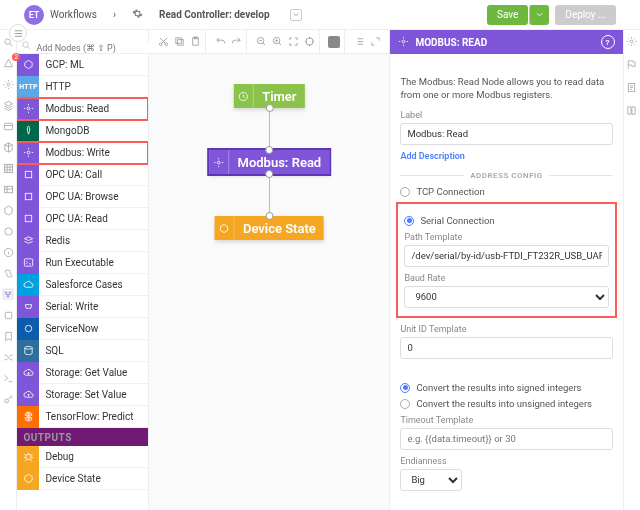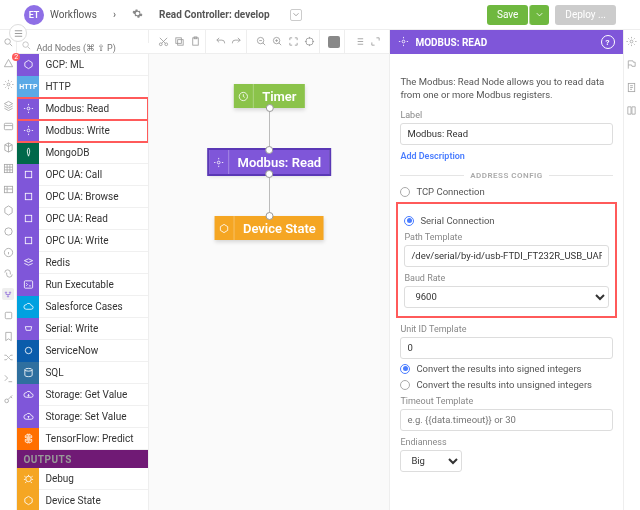--- a/index.html
+++ b/index.html
@@ -231,37 +231,37 @@
         </div>
       <div class="node hl">
           <div class="ib ib-purple">
             <svg viewBox="0 0 24 24" stroke="#fff">
               <circle cx="12" cy="12" r="3"></circle>
               <path d="M12 2v3M12 19v3M2 12h3M19 12h3"></path>
             </svg>
           </div>
           <span class="lbl">Modbus: Read</span>
         </div>
-      <div class="node hl">
-          <div class="ib ib-purple">
-            <svg viewBox="0 0 24 24" stroke="#fff">
-              <circle cx="12" cy="12" r="3"></circle>
-              <path d="M12 2v3M12 19v3M2 12h3M19 12h3"></path>
-            </svg>
-          </div>
-          <span class="lbl">Modbus: Write</span>
-        </div>
       <div class="node">
           <div class="ib ib-mongo">
             <svg viewBox="0 0 24 24" fill="#fff" stroke="none">
               <path d="M12 2c3 4 4 8 0 18-4-10-3-14 0-18z"></path>
             </svg>
           </div>
           <span class="lbl">MongoDB</span>
         </div>
+      <div class="node hl">
+          <div class="ib ib-purple">
+            <svg viewBox="0 0 24 24" stroke="#fff">
+              <circle cx="12" cy="12" r="3"></circle>
+              <path d="M12 2v3M12 19v3M2 12h3M19 12h3"></path>
+            </svg>
+          </div>
+          <span class="lbl">Modbus: Write</span>
+        </div>
       <div class="node">
           <div class="ib ib-purple">
             <svg viewBox="0 0 24 24" stroke="#fff">
               <rect x="5" y="5" width="14" height="14"></rect>
             </svg>
           </div>
           <span class="lbl">OPC UA: Call</span>
         </div>
       <div class="node">
           <div class="ib ib-purple">
@@ -271,28 +271,20 @@
           </div>
           <span class="lbl">OPC UA: Browse</span>
         </div>
       <div class="node">
           <div class="ib ib-purple">
             <svg viewBox="0 0 24 24" stroke="#fff">
               <rect x="5" y="5" width="14" height="14"></rect>
             </svg>
           </div>
           <span class="lbl">OPC UA: Read</span>
-        </div>
-      <div class="node">
-          <div class="ib ib-purple">
-            <svg viewBox="0 0 24 24" stroke="#fff">
-              <rect x="5" y="5" width="14" height="14"></rect>
-            </svg>
-          </div>
-          <span class="lbl">OPC UA: Write</span>
         </div>
       <div class="node">
           <div class="ib ib-purple">
             <svg viewBox="0 0 24 24" stroke="#fff">
               <path d="M3 8l9-4 9 4-9 4zM3 14l9 4 9-4"></path>
             </svg>
           </div>
           <span class="lbl">Redis</span>
         </div>
       <div class="node">
@@ -522,21 +514,21 @@
             <span>Serial Connection</span>
           </div>
         <div class="plabel">Path Template</div>
         <input class="pinput" value="/dev/serial/by-id/usb-FTDI_FT232R_USB_UART_AK04R!" style="">
         <div class="plabel">Baud Rate</div>
         <select class="pinput"><option>9600</option></select>
       </div>
 
       <div class="plabel">Unit ID Template</div>
       <input class="pinput" value="0" style="">
-      <div class="radio on" style="margin-top:4px">
+      <div class="radio on" style="margin-top:23px">
           <span class="dot"></span>
           <span>Convert the results into signed integers</span>
         </div>
       <div class="radio">
           <span class="dot"></span>
           <span>Convert the results into unsigned integers</span>
         </div>
       <div class="plabel">Timeout Template</div>
       <input class="pinput" placeholder="e.g. {{data.timeout}} or 30" style="">
       <div class="plabel">Endianness</div>

